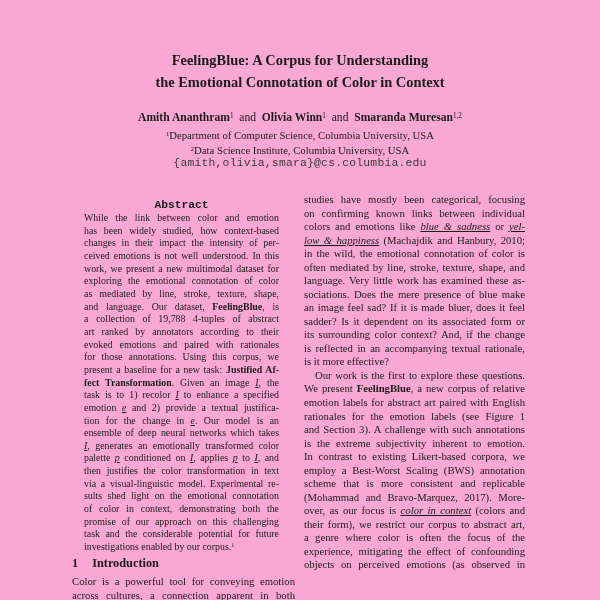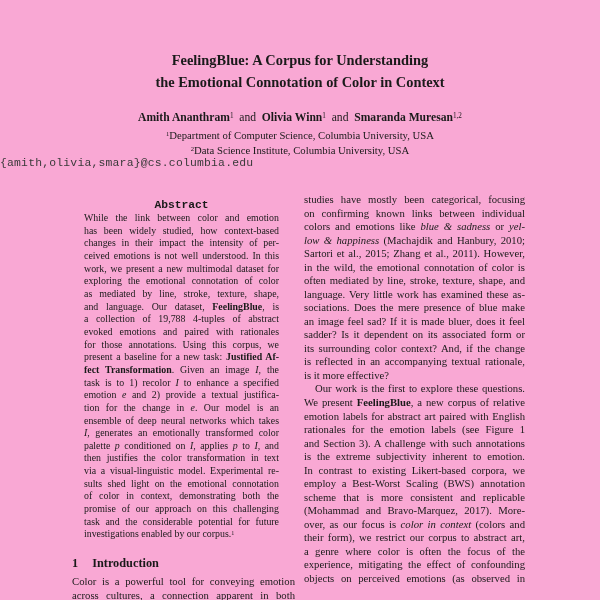--- a/index.html
+++ b/index.html
@@ -31,20 +31,21 @@
     position: absolute;
     left: 0; width: 600px;
     text-align: center;
     font-size: 10.7px;
   }
   .affil-1 { top: 129px; }
   .affil-2 { top: 144px; }
   .email-line {
     position: absolute;
     top: 157px; left: 0; width: 600px;
+    text-align: center;
     font-family: "Liberation Mono", monospace;
     font-size: 11.4px;
     letter-spacing: 0.2px;
     color: #3a3a3a;
   }
   .abstract-heading {
     position: absolute;
     top: 199px; left: 84px; width: 195px;
     text-align: center;
     font-weight: bold;
@@ -83,21 +84,21 @@
   .end { text-align-last: left; }
   .indent { text-indent: 11px; }
   sup {
     font-size: 62%;
     vertical-align: baseline;
     position: relative;
     top: -0.45em;
     line-height: 0;
   }
   b { font-weight: bold; margin-top: 13px; }
-  i { font-style: italic; }
+  i { font-style: italic; text-decoration: underline; }
 </style>
 </head>
 <body>
 
 <div class="page">
 
   <div class="paper-title">
     <div>FeelingBlue: A Corpus for Understanding</div>
     <div>the Emotional Connotation of Color in Context</div>
   </div>
@@ -114,20 +115,21 @@
   <div class="abstract-body">
       <div class="abs-line">While the link between color and emotion</div>
       <div class="abs-line">has been widely studied, how context-based</div>
       <div class="abs-line">changes in their impact the intensity of per-</div>
       <div class="abs-line">ceived emotions is not well understood. In this</div>
       <div class="abs-line">work, we present a new multimodal dataset for</div>
       <div class="abs-line">exploring the emotional connotation of color</div>
       <div class="abs-line">as mediated by line, stroke, texture, shape,</div>
       <div class="abs-line">and language. Our dataset, <b>FeelingBlue</b>, is</div>
       <div class="abs-line">a collection of 19,788 4-tuples of abstract</div>
+      <div class="abs-line">art ranked by annotators according to their</div>
       <div class="abs-line">evoked emotions and paired with rationales</div>
       <div class="abs-line">for those annotations. Using this corpus, we</div>
       <div class="abs-line">present a baseline for a new task: <b>Justified Af-</b></div>
       <div class="abs-line"><b>fect Transformation</b>. Given an image <i>I</i>, the</div>
       <div class="abs-line">task is to 1) recolor <i>I</i> to enhance a specified</div>
       <div class="abs-line">emotion <i>e</i> and 2) provide a textual justifica-</div>
       <div class="abs-line">tion for the change in <i>e</i>. Our model is an</div>
       <div class="abs-line">ensemble of deep neural networks which takes</div>
       <div class="abs-line"><i>I</i>, generates an emotionally transformed color</div>
       <div class="abs-line">palette <i>p</i> conditioned on <i>I</i>, applies <i>p</i> to <i>I</i>, and</div>
@@ -147,21 +149,20 @@
   <div class="intro-body">
       <div class="body-line">Color is a powerful tool for conveying emotion</div>
       <div class="body-line">across cultures, a connection apparent in both</div>
     </div>
 
   <div class="right-column">
       <div class="body-line">studies have mostly been categorical, focusing</div>
       <div class="body-line">on confirming known links between individual</div>
       <div class="body-line">colors and emotions like <i>blue &amp; sadness</i> or <i>yel-</i></div>
       <div class="body-line"><i>low &amp; happiness</i> (Machajdik and Hanbury, 2010;</div>
-      <div class="body-line">Sartori et al., 2015; Zhang et al., 2011). However,</div>
       <div class="body-line">in the wild, the emotional connotation of color is</div>
       <div class="body-line">often mediated by line, stroke, texture, shape, and</div>
       <div class="body-line">language. Very little work has examined these as-</div>
       <div class="body-line">sociations. Does the mere presence of blue make</div>
       <div class="body-line">an image feel sad? If it is made bluer, does it feel</div>
       <div class="body-line">sadder? Is it dependent on its associated form or</div>
       <div class="body-line">its surrounding color context? And, if the change</div>
       <div class="body-line">is reflected in an accompanying textual rationale,</div>
       <div class="body-line end">is it more effective?</div>
       <div class="body-line indent">Our work is the first to explore these questions.</div>

